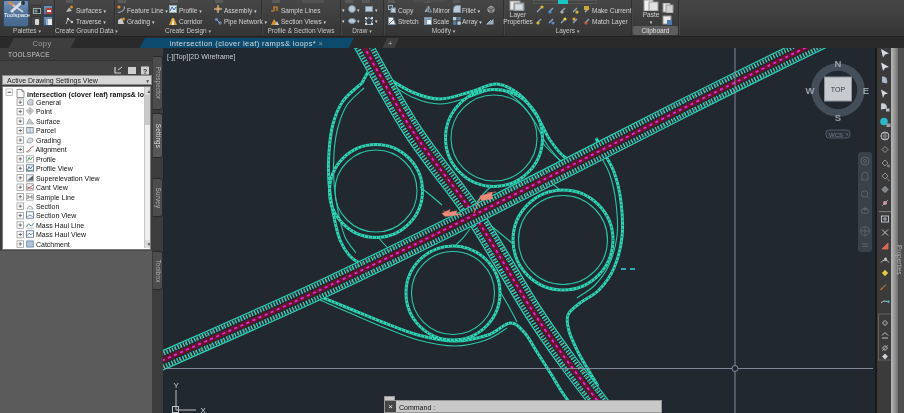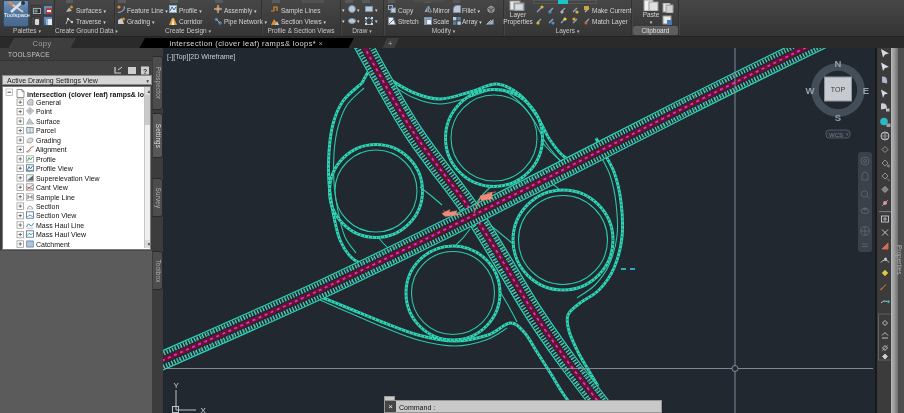--- a/index.html
+++ b/index.html
@@ -265,21 +265,21 @@
       </svg>
  <svg class="abs" style="left:662px;top:15px" width="12" height="10">
         <rect x="1" y="1" width="8" height="8" fill="#e8e8e8" stroke="#999"></rect>
         <rect x="5" y="5" width="5" height="5" fill="#4a78b0"></rect>
       </svg>
  <div class="abs" style="left:633px;top:26px;width:45px;height:9px;background:#5e5e5e;border-radius:2px"></div>
  <div class="rlabel" style="left:632px;width:47px;color:#e0e0e0">Clipboard</div>
 </div>
 <div id="tabbar">
  <div class="dtab" style="left:8px;width:68px;background:#3e3e3e;clip-path:polygon(6px 0,100% 0,calc(100% - 6px) 100%,0 100%)">Copy</div>
- <div class="dtab" style="left:139px;width:215px;background:#000000;color:#dcdcdc;clip-path:polygon(6px 0,100% 0,calc(100% - 6px) 100%,0 100%)">intersection (clover leaf) ramps&amp; loops* <span style="color:#9a9a9a">×</span></div>
+ <div class="dtab" style="left:139px;width:215px;background:#0c4a6e;color:#dcdcdc;clip-path:polygon(6px 0,100% 0,calc(100% - 6px) 100%,0 100%)">intersection (clover leaf) ramps&amp; loops* <span style="color:#9a9a9a">×</span></div>
  <div class="dtab" style="left:382px;width:17px;background:#3e3e3e;clip-path:polygon(5px 0,100% 0,calc(100% - 5px) 100%,0 100%);color:#b5b5b5">+</div>
 </div>
 <div id="palette">
  <div class="abs" style="left:0;top:0;width:152px;height:13px;background:#3d3d3d;border-bottom:1px solid #333">
    <div class="abs" style="left:8px;top:3px;font-size:6.5px;color:#c3c3c3;letter-spacing:0.3px">TOOLSPACE</div>
  </div>
  <div class="abs" style="left:0;top:13px;width:152px;height:24px;background:#434343">
    <svg class="abs" style="left:113px;top:4px" width="38" height="12">
      <g stroke="#cfcfcf" stroke-width="1.2" fill="none">
       <path d="M2,2 L2,8 L8,8"></path>

